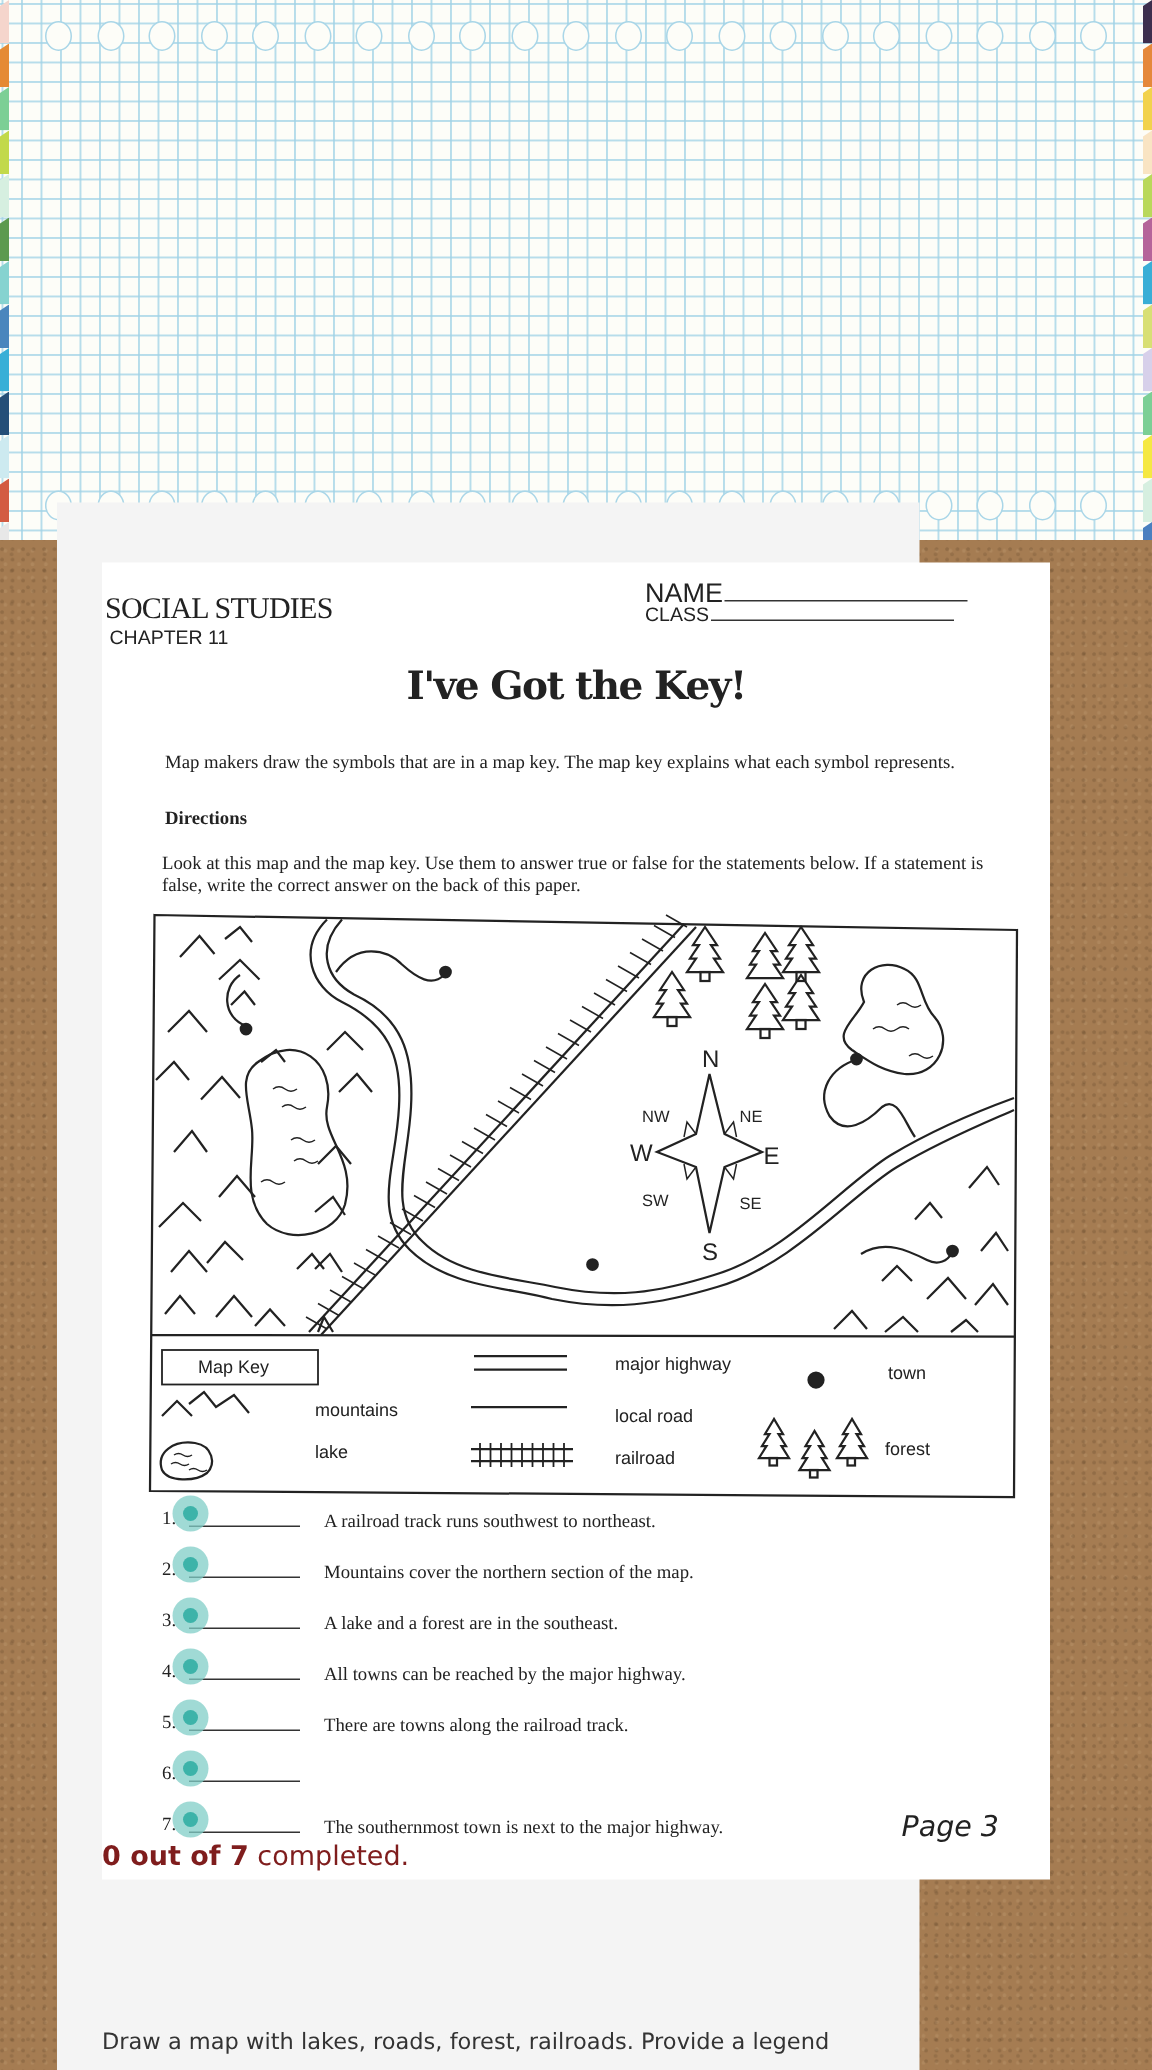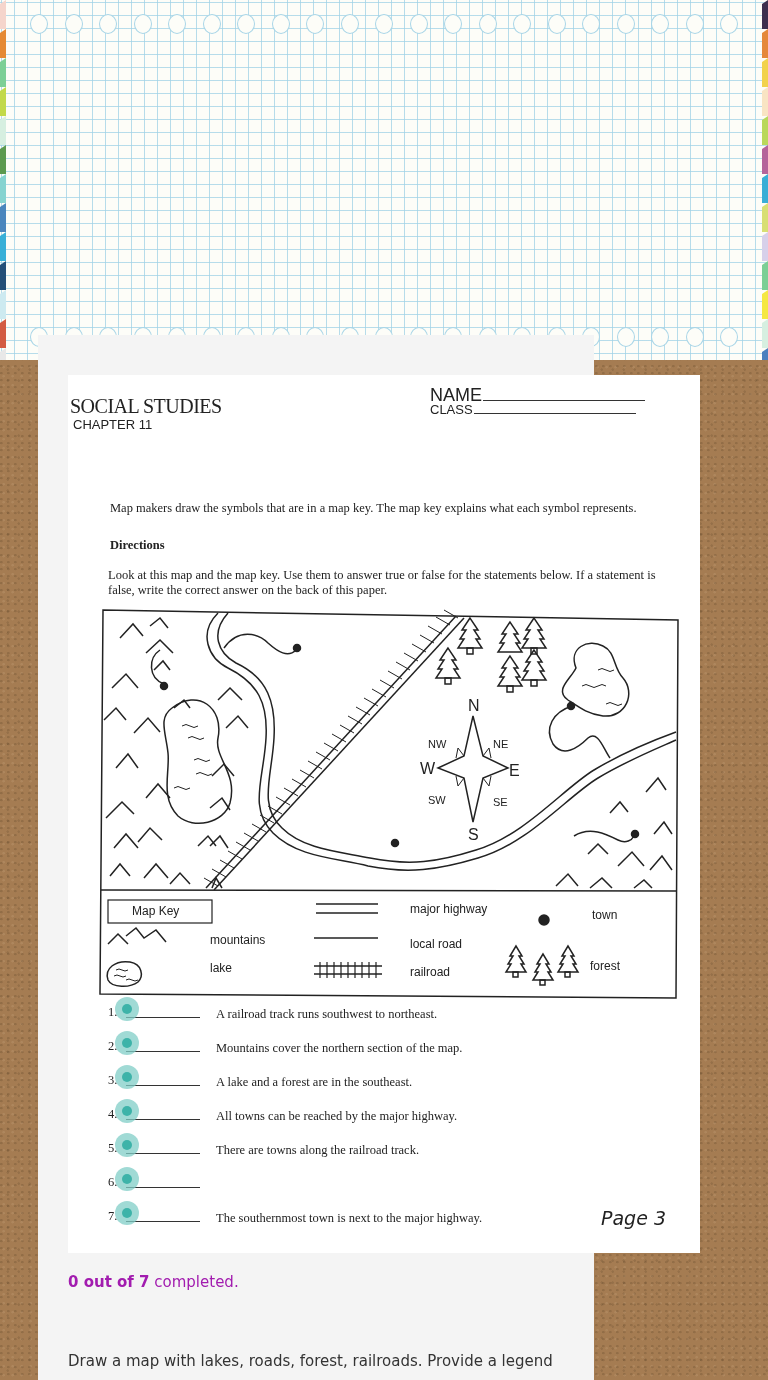--- a/index.html
+++ b/index.html
@@ -38,20 +38,21 @@
   .title {
     position: absolute; left: 0; right: 0; top: 148px;
     text-align: center; color: #fde36a;
     font-family: "Liberation Serif", serif; font-size: 60px; letter-spacing: -1px;
     margin: 0; font-weight: normal;
   }
   
   .card {
     position: absolute; left: 38px; top: 335px; width: 556px; height: 1045px;
     background: #f4f4f4;
+    padding-left: 19px;
   }
   .sheet {
     position: absolute; left: 30px; top: 40px; width: 632px; height: 878px;
     background: #fff; overflow: hidden;
     font-family: "Liberation Serif", serif; color: #222;
   }
   .ss-subject { position: absolute; left: 2px; top: 20px; font-size: 20px; letter-spacing: -0.5px; }
   .ss-chapter { position: absolute; left: 5px; top: 42px; font-family: "Liberation Sans", sans-serif; font-size: 13px; }
   .ss-name { position: absolute; left: 362px; top: 10px; font-family: "Liberation Sans", sans-serif; font-size: 18px; }
   .ss-class { position: absolute; left: 362px; top: 27px; font-family: "Liberation Sans", sans-serif; font-size: 13px; }
@@ -68,21 +69,21 @@
   .q-text { position: absolute; left: 108px; top: 4px; }
   .hotspot {
     position: absolute; left: 7px; top: -6px; width: 24px; height: 24px; border-radius: 50%;
     background: rgba(128, 205, 199, 0.75); cursor: pointer;
   }
   .hotspot::after {
     content: ""; position: absolute; left: 7px; top: 7px; width: 10px; height: 10px; border-radius: 50%;
     background: #3db3a9;
   }
   .page-num { position: absolute; right: 34px; top: 832px; font-family: "DejaVu Sans", sans-serif; font-style: italic; font-size: 19px; color: #222; }
-  .status { position: absolute; left: 30px; top: 938px; font-family: "DejaVu Sans", sans-serif; font-size: 15px; color: #a21caf; }
+  .status { position: absolute; left: 30px; top: 892px; font-family: "DejaVu Sans", sans-serif; font-size: 18px; color: #7f1d1d; }
   .status b { font-weight: bold; }
   .prompt { position: absolute; left: 30px; top: 1017px; font-family: "DejaVu Sans", sans-serif; font-size: 15px; color: #333; }
   .mk-label { font-family: "Liberation Sans", sans-serif; font-size: 12px; fill: #222; }
   .cmp { font-family: "Liberation Sans", sans-serif; fill: #222; }
 </style>
 </head>
 <body>
 
 <div class="header">
   <div class="stripes left" id="stripes-left">
@@ -162,20 +163,21 @@
       <span class="hole"></span>
     </div>
 </div>
 
 <div class="card">
   <div class="sheet">
     <div class="ss-subject">SOCIAL STUDIES</div>
     <div class="ss-chapter">CHAPTER 11</div>
     <div class="ss-name"><span>NAME</span><span class="ss-line"></span></div>
     <div class="ss-class"><span>CLASS</span><span class="ss-line"></span></div>
+    <div class="ss-heading">I've Got the Key!</div>
     <div class="ss-intro">Map makers draw the symbols that are in a map key.  The map key explains what each symbol represents.</div>
     <div class="ss-dir-label">Directions</div>
     <div class="ss-dir">Look at this map and the map key.  Use them to answer true or false for the statements below.  If a statement is false, write the correct answer on the back of this paper.</div>
 
     <svg class="map" viewBox="0 0 585 392" xmlns="http://www.w3.org/2000/svg">
       <g fill="none" stroke="#222" stroke-width="1.5">
 
         <path d="M5 2 L580 12 L578 390 L2 386 Z"></path>
         <line x1="3" y1="282" x2="579" y2="283"></line>
 

